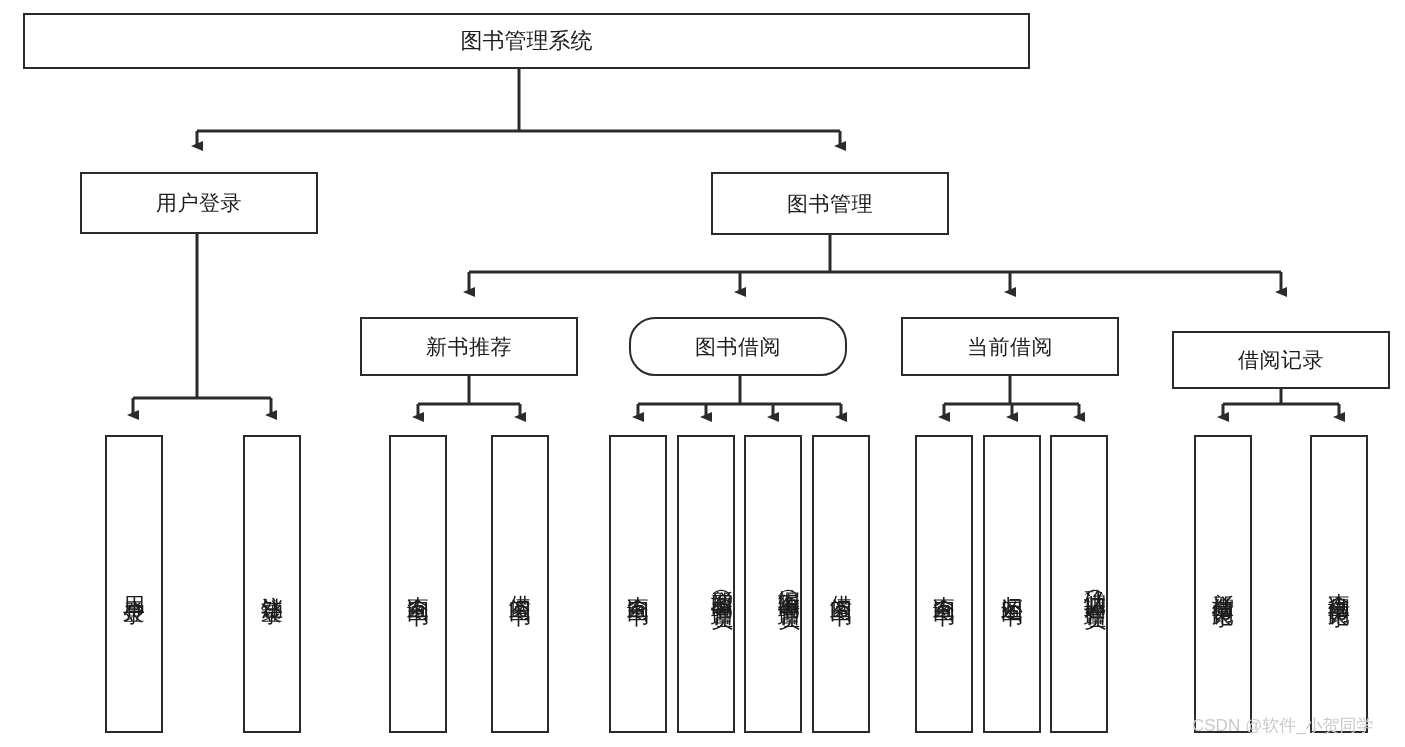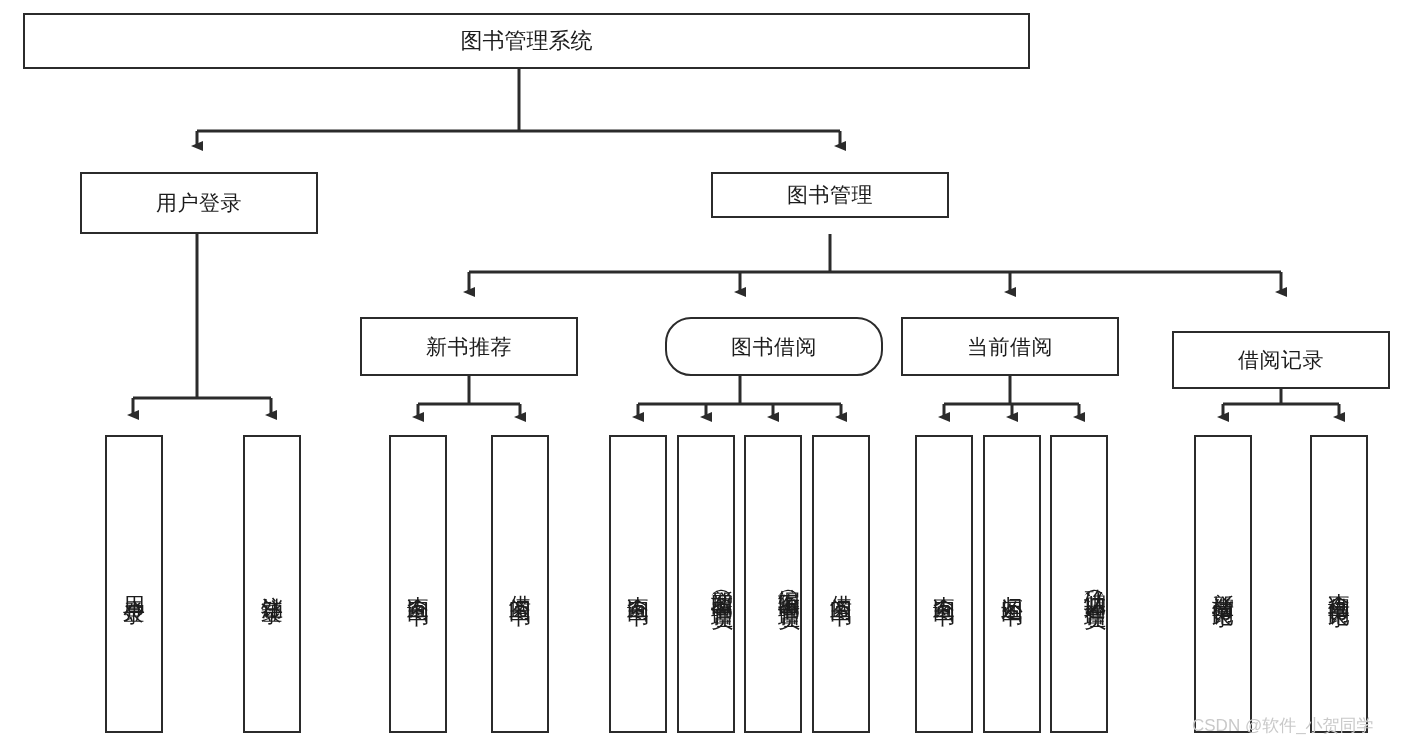--- a/index.html
+++ b/index.html
@@ -117,24 +117,24 @@
       <path d="M1281,376 L1281,404"></path>
       <path d="M1223,404 L1339,404"></path>
       <path d="M1223,404 L1223,417" marker-end="url(#arrow)"></path>
       <path d="M1339,404 L1339,417" marker-end="url(#arrow)"></path>
     </g>
   </svg>
 
   <div class="node node-title" style="left:15px; top:13px; width:1007px; height:56px;margin-left:8px;">图书管理系统</div>
 
   <div class="node node-h" style="left:80px; top:172px; width:238px; height:62px;">用户登录</div>
-  <div class="node node-h" style="left:711px; top:172px; width:238px; height:46px;">图书管理</div>
+  <div class="node node-h" style="left:711px; top:172px; width:238px; height:63px;">图书管理</div>
 
   <div class="node node-h" style="left:360px; top:317px; width:218px; height:59px;">新书推荐</div>
-  <div class="node node-h" style="left:665px; top:317px; width:218px; height:59px;border-radius:26px;">图书借阅</div>
+  <div class="node node-h" style="left:629px; top:317px; width:218px; height:59px;border-radius:26px;">图书借阅</div>
   <div class="node node-h" style="left:901px; top:317px; width:218px; height:59px;">当前借阅</div>
   <div class="node node-h" style="left:1172px; top:331px; width:218px; height:58px;">借阅记录</div>
 
   <div class="node node-v" style="left:105px; top:435px; width:58px; height:298px;">用户登录</div>
   <div class="node node-v" style="left:243px; top:435px; width:58px; height:298px;">注销登录</div>
 
   <div class="node node-v" style="left:389px; top:435px; width:58px; height:298px;">查询图书</div>
   <div class="node node-v" style="left:491px; top:435px; width:58px; height:298px;">借阅图书</div>
 
   <div class="node node-v" style="left:609px; top:435px; width:58px; height:298px;">查询图书</div>

